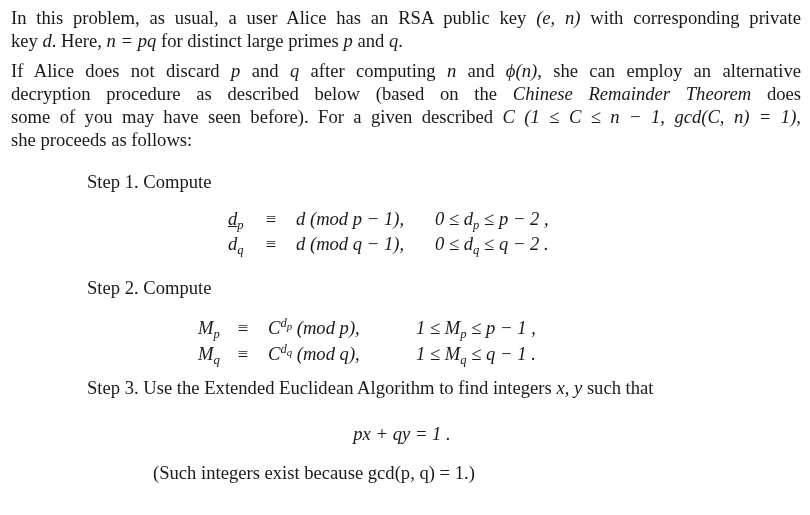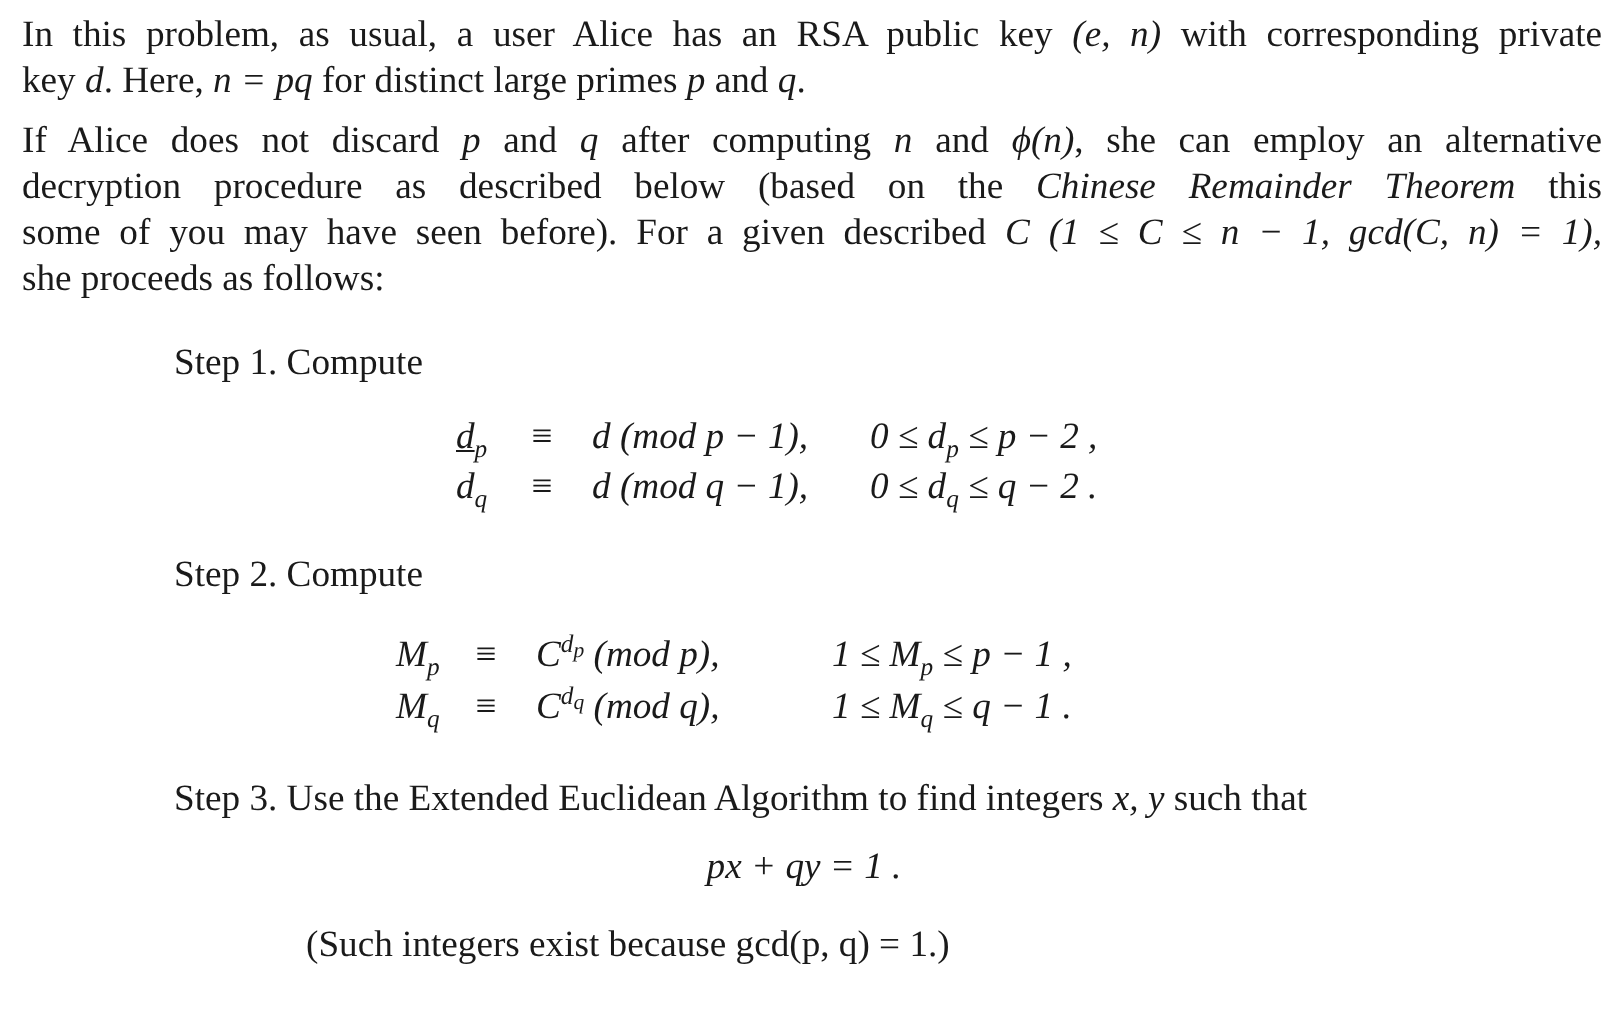--- a/index.html
+++ b/index.html
@@ -108,21 +108,21 @@
       <span>and</span>
       <span class="it">q</span>
       <span>after computing</span>
       <span class="it">n</span>
       <span>and</span>
       <span class="it">ϕ(n)</span><span>, she can employ an alternative</span>
     </span>
     <span class="line just">
       <span>decryption procedure as described below (based on the</span>
       <span class="it">Chinese Remainder Theorem</span>
-      <span>this</span>
+      <span>does</span>
     </span>
     <span class="line just">
       <span>some of you may have seen before). For a given described</span>
       <span class="it">C</span>
       <span class="it">(1 ≤ C ≤ n − 1, gcd(C, n) = 1),</span>
     </span>
     <span class="line">
       <span>she proceeds as follows:</span>
     </span>
   </div>
@@ -152,21 +152,21 @@
     <span class="rhs it" style="left:416px;text-align:right;"><span>1 ≤ M</span><sub>p</sub> <span>≤ p − 1 ,</span></span>
   </div>
 
   <div class="eqrow" style="top:342px; left:0; width:810px;">
     <span class="lhs" style="left:198px;"><span>M</span><sub>q</sub></span>
     <span class="rel" style="left:233px;">≡</span>
     <span class="rhs" style="left:268px;"><span class="it">C</span><sup class="it"><span>d</span><sub>q</sub></sup> <span class="it">(mod  q),</span></span>
     <span class="rhs it" style="left:416px;"><span>1 ≤ M</span><sub>q</sub> <span>≤ q − 1 .</span></span>
   </div>
 
-  <div class="step" style="top:388px;">
+  <div class="step" style="top:376px;">
     <span>Step 3. Use the Extended Euclidean Algorithm to find integers</span>
     <span class="it">x, y</span>
     <span>such that</span>
   </div>
 
   <div class="center-eq it" style="top:422px; left:-3px;">px + qy = 1 .</div>
 
   <div class="note" style="top:461px;">(Such integers exist because gcd(p, q) = 1.)</div>
 
 

